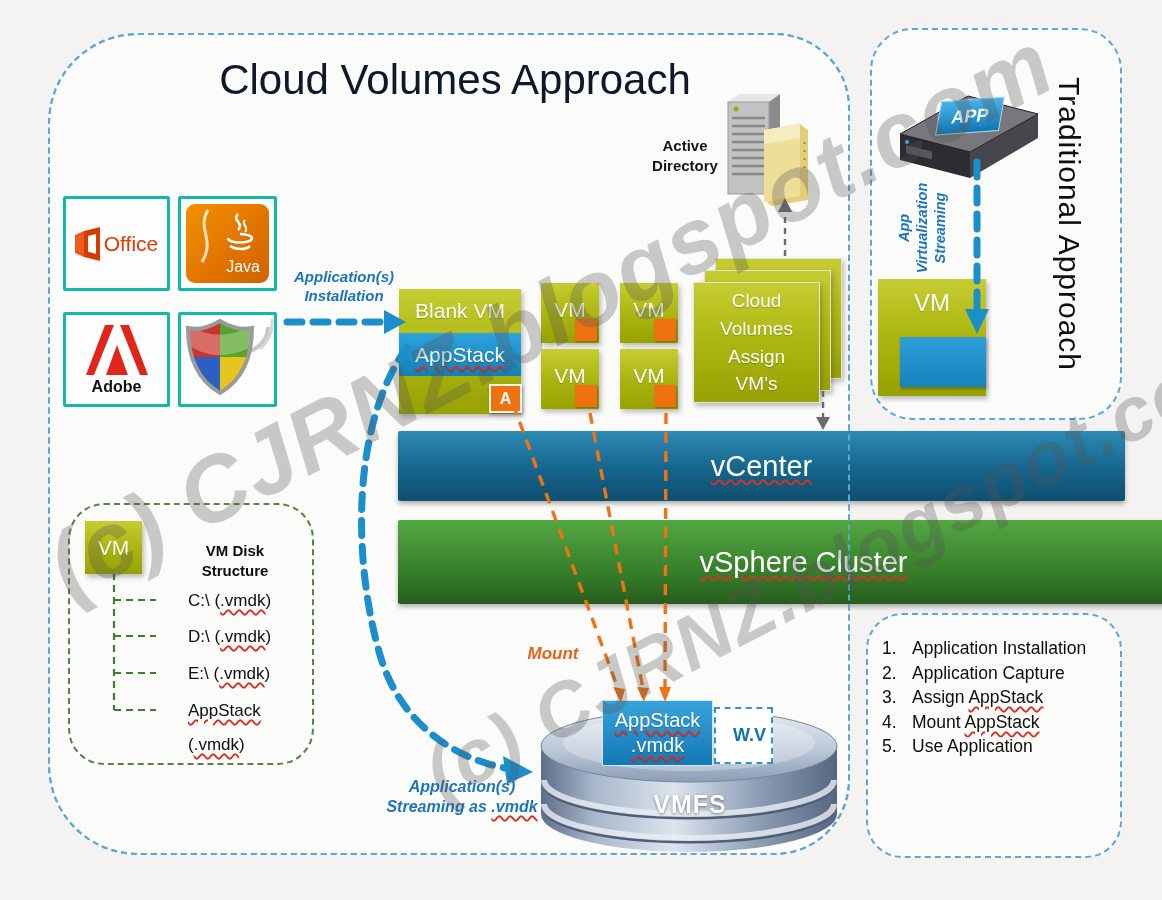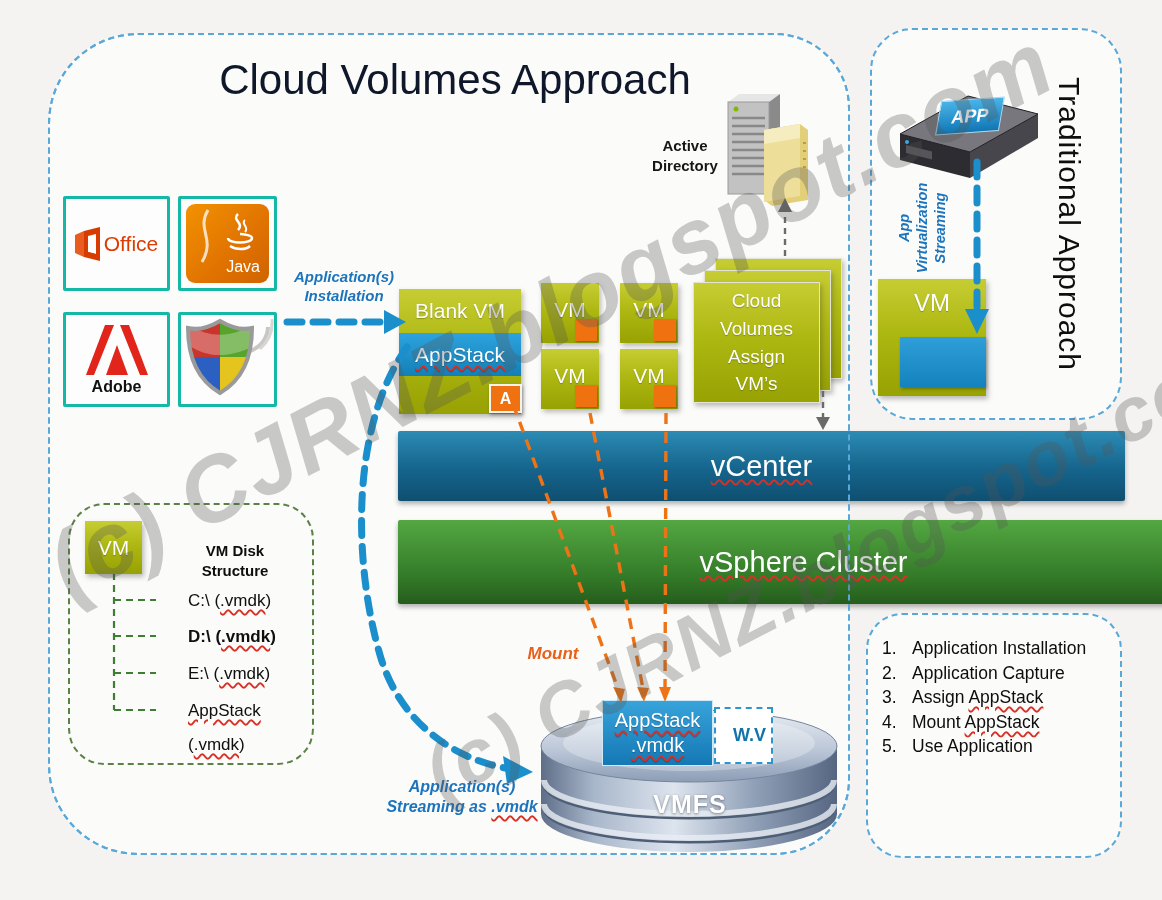--- a/index.html
+++ b/index.html
@@ -231,21 +231,21 @@
         <line x1="44" y1="205" x2="86" y2="205"></line>
       </g>
     </svg>
     <div class="abs green white-label" style="left:15px;top:16px;width:57px;height:53px;display:flex;
          align-items:center;justify-content:center;font-size:21px;">VM</div>
     <div class="abs" style="left:100px;top:36px;width:130px;text-align:center;font-size:15px;font-weight:bold;color:#0d0d0d;line-height:1.3;">
       <div>VM Disk</div>
       <div>Structure</div>
     </div>
     <div class="tree-item" style="top:86px;"><span>C:\ (</span><span class="wavy">.vmdk</span><span>)</span></div>
-    <div class="tree-item" style="top:122px;font-weight:bold;"><span>D:\ (</span><span class="wavy">.vmdk</span><span>)</span></div>
+    <div class="tree-item" style="top:122px;"><span>D:\ (</span><span class="wavy">.vmdk</span><span>)</span></div>
     <div class="tree-item" style="top:159px;"><span>E:\ (</span><span class="wavy">.vmdk</span><span>)</span></div>
     <div class="tree-item" style="top:196px;"><span></span><span class="wavy">AppStack</span><span></span></div>
     <div class="tree-item" style="top:230px;"><span>(</span><span class="wavy">.vmdk</span><span>)</span></div>
   </div>
 
   <div class="abs z4" style="left:510px;top:644px;width:86px;text-align:center;font-size:17px;
        font-weight:bold;font-style:italic;color:#e8611a;">Mount</div>
 
   <svg class="abs z4" style="left:538px;top:686px;" width="302" height="172" viewBox="0 0 302 172">
     <defs>

